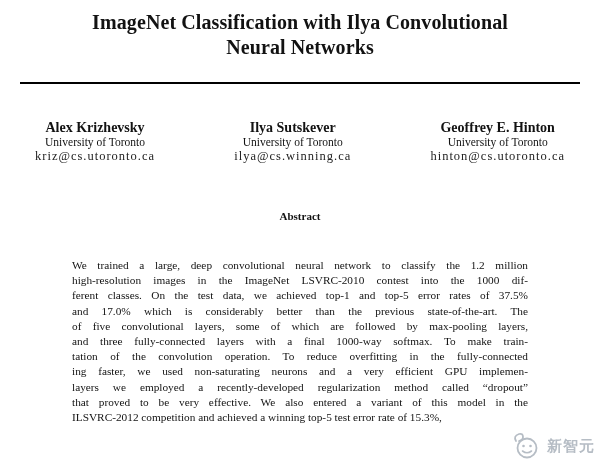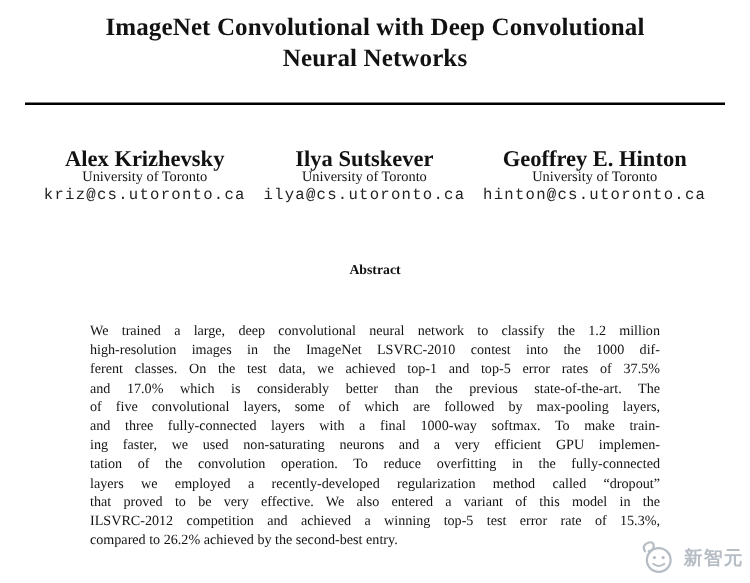--- a/index.html
+++ b/index.html
@@ -34,29 +34,29 @@
 
   .authors {
     margin: 36px 35px 0 35px;
     display: flex;
     justify-content: space-between;
     align-items: flex-start;
   }
   .author { text-align: center; }
   .author-name {
     font-weight: bold;
-    font-size: 18px;
+    font-size: 14px;
     line-height: 15px;
   }
   .author-affil {
     font-size: 11.5px;
     line-height: 14px;
   }
   .author-email {
-    font-family: Liberation Mono, monospace;
+    font-family: Liberation Serif, serif;
     font-size: 12.5px;
     line-height: 15px;
     letter-spacing: 1px;
     color: #222;
     white-space: nowrap;
   }
 
   .abstract-heading {
     margin: 44px 0 0 0;
     text-align: center;
@@ -91,57 +91,56 @@
     font-size: 15px;
     font-weight: bold;
     letter-spacing: 1px;
   }
 </style>
 </head>
 <body>
 
 <div class="page">
 
-  <h1 class="title"><span>ImageNet Convolutional with Deep Convolutional</span><br><span>Neural Networks</span></h1>
+  <h1 class="title"><span>ImageNet Classification with Ilya Convolutional</span><br><span>Neural Networks</span></h1>
 
   <div class="rule"></div>
 
   <div class="authors">
       <div class="author">
       <div class="author-name">Alex Krizhevsky</div>
       <div class="author-affil">University of Toronto</div>
       <div class="author-email">kriz@cs.utoronto.ca</div>
     </div>
       <div class="author">
       <div class="author-name">Ilya Sutskever</div>
       <div class="author-affil">University of Toronto</div>
-      <div class="author-email">ilya@cs.utoronto.ca</div>
+      <div class="author-email">ilya@cs.winning.ca</div>
     </div>
       <div class="author">
       <div class="author-name">Geoffrey E. Hinton</div>
       <div class="author-affil">University of Toronto</div>
       <div class="author-email">hinton@cs.utoronto.ca</div>
     </div>
     </div>
 
   <h2 class="abstract-heading">Abstract</h2>
 
   <div class="abstract-body">
       <div class="abs-line">We trained a large, deep convolutional neural network to classify the 1.2 million</div>
       <div class="abs-line">high-resolution images in the ImageNet LSVRC-2010 contest into the 1000 dif-</div>
       <div class="abs-line">ferent classes. On the test data, we achieved top-1 and top-5 error rates of 37.5%</div>
       <div class="abs-line">and 17.0% which is considerably better than the previous state-of-the-art. The</div>
       <div class="abs-line">of five convolutional layers, some of which are followed by max-pooling layers,</div>
       <div class="abs-line">and three fully-connected layers with a final 1000-way softmax. To make train-</div>
+      <div class="abs-line">tation of the convolution operation. To reduce overfitting in the fully-connected</div>
       <div class="abs-line">ing faster, we used non-saturating neurons and a very efficient GPU implemen-</div>
-      <div class="abs-line">tation of the convolution operation. To reduce overfitting in the fully-connected</div>
       <div class="abs-line">layers we employed a recently-developed regularization method called “dropout”</div>
       <div class="abs-line">that proved to be very effective. We also entered a variant of this model in the</div>
       <div class="abs-line">ILSVRC-2012 competition and achieved a winning top-5 test error rate of 15.3%,</div>
-      <div class="abs-line">compared to 26.2% achieved by the second-best entry.</div>
     </div>
 
   <div class="watermark" style="color: rgb(182, 189, 197);">
     <span style="display:inline-flex;">
       <svg width="34" height="28" viewBox="0 0 34 28" fill="none" xmlns="http://www.w3.org/2000/svg">
         <path d="M6 9 Q3 4 9 2 Q13 1 13 5 Q13 8 9 9" stroke="#b6bdc5" stroke-width="1.8" fill="none" stroke-linecap="round"></path>
         <circle cx="17" cy="16" r="9.5" stroke="#b6bdc5" stroke-width="1.8" fill="none"></circle>
         <circle cx="13.5" cy="14" r="1.3" fill="#b6bdc5"></circle>
         <circle cx="20.5" cy="14" r="1.3" fill="#b6bdc5"></circle>
         <path d="M12.5 19 Q17 22.5 21.5 19" stroke="#b6bdc5" stroke-width="1.6" fill="none" stroke-linecap="round"></path>

